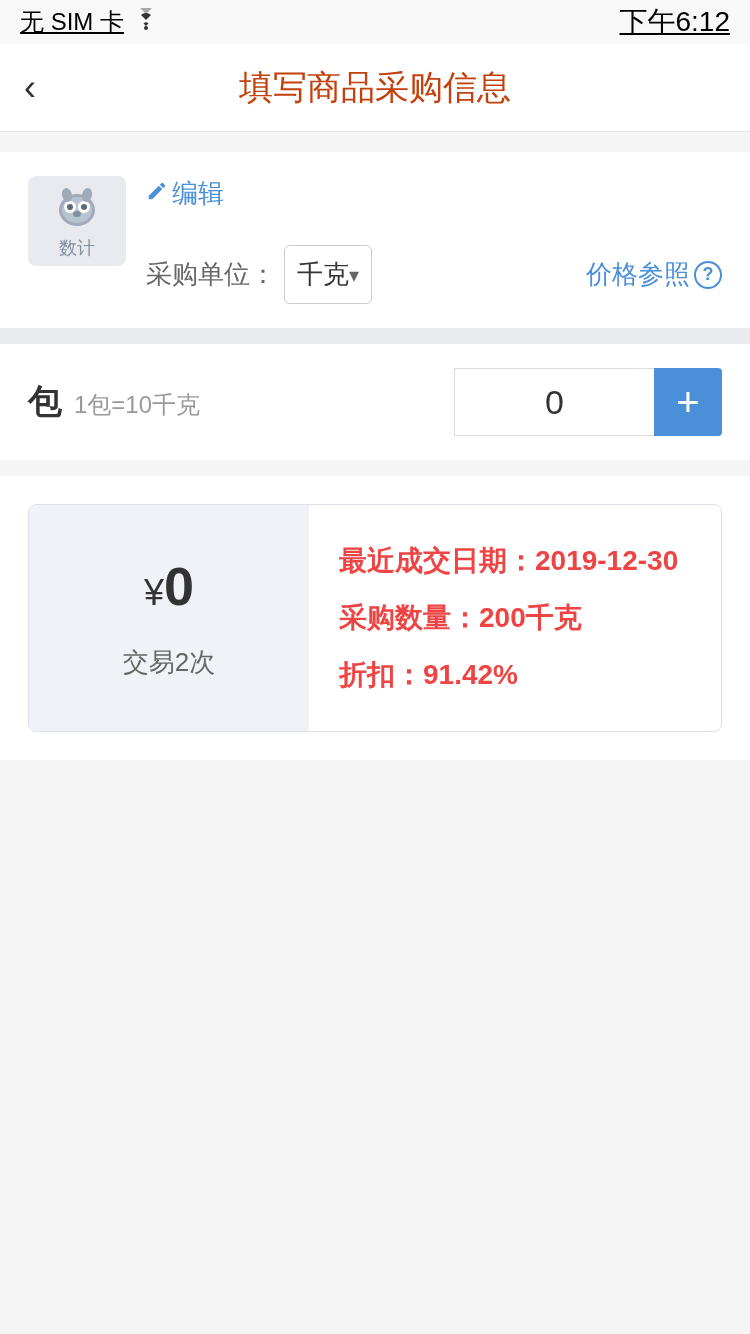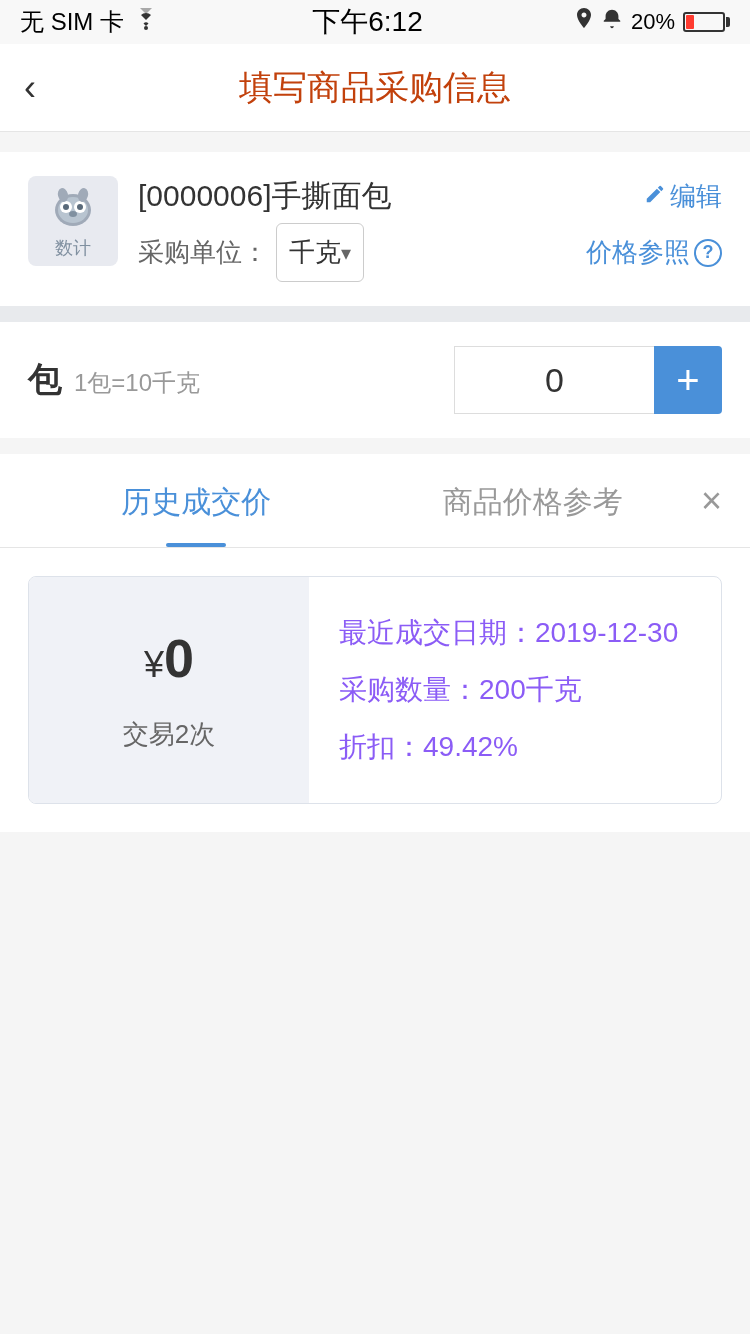--- a/index.html
+++ b/index.html
@@ -16,20 +16,21 @@
     .status-bar {
       width: 750px;
       height: 44px;
       background: #f8f8f8;
       display: flex;
       align-items: center;
       justify-content: space-between;
       padding: 0 20px;
       font-size: 26px;
       font-weight: 500;
+      text-decoration: underline;
     }
     .status-left {
       display: flex;
       align-items: center;
       gap: 8px;
       font-size: 24px;
     }
     .status-center {
       font-size: 28px;
       font-weight: 500;
@@ -96,21 +97,21 @@
     
     .product-card {
       background: #fff;
       margin: 20px 0 0 0;
       padding: 24px 28px;
       display: flex;
       align-items: flex-start;
       gap: 20px;
     }
     .product-thumbnail {
-      width: 90px;
+      width: 98px;
       height: 90px;
       background: #e8eaf0;
       border-radius: 8px;
       display: flex;
       align-items: center;
       justify-content: center;
       flex-shrink: 0;
       overflow: hidden;
     }
     .owl-text {
@@ -139,21 +140,21 @@
       font-size: 26px;
       cursor: pointer;
     }
     .edit-icon-wrap {
       font-size: 24px;
     }
     .unit-row {
       display: flex;
       align-items: center;
       justify-content: space-between;
-      margin-top: 6px;
+      margin-top: 34px;
       text-align: right;
     }
     .unit-label {
       font-size: 26px;
       color: #666;
     }
     .unit-select {
       display: inline-flex;
       align-items: center;
       border: 1px solid #ccc;
@@ -326,59 +327,41 @@
     .price-right {
       flex: 1;
       padding: 36px 30px;
       display: flex;
       flex-direction: column;
       gap: 18px;
       justify-content: center;
     }
     .price-detail-row {
       font-size: 28px;
-      color: #8b5cf6;
+      color: #ef4444;
       line-height: 1.4;
+      font-weight: bold;
     }
   </style>
 </head>
 <body>
 
 <div class="status-bar">
   <div class="status-left">
     <span>无 SIM 卡</span>
     <span>
       <svg width="28" height="22" viewBox="0 0 28 22" fill="none">
         <path d="M14 18l2.5-2.5a3.5 3.5 0 00-5 0L14 18z" fill="#333"></path>
         <path d="M14 12l5-5a7 7 0 00-10 0l5 5z" fill="#333"></path>
         <path d="M14 6l7.5-7.5A12 12 0 006.5-1.5L14 6z" fill="#333" opacity="0.4"></path>
         <circle cx="14" cy="20" r="2" fill="#333"></circle>
       </svg>
     </span>
   </div>
   <div class="status-center">下午6:12</div>
-  <div class="status-right">
-    <span>
-      <svg width="18" height="22" viewBox="0 0 18 22" fill="#333">
-        <path d="M9 0C5.13 0 2 3.13 2 7c0 5.25 7 13 7 13s7-7.75 7-13c0-3.87-3.13-7-7-7zm0 9.5C7.62 9.5 6.5 8.38 6.5 7S7.62 4.5 9 4.5 11.5 5.62 11.5 7 10.38 9.5 9 9.5z"></path>
-      </svg>
-    </span>
-    <span>
-      <svg width="22" height="22" viewBox="0 0 24 24" fill="#333">
-        <path d="M12 2C8.13 2 5 5.13 5 9v3l-2 2v1h18v-1l-2-2V9c0-3.87-3.13-7-7-7zm0 20c1.1 0 2-.9 2-2h-4c0 1.1.9 2 2 2z"></path>
-      </svg>
-    </span>
-    <span>20%</span>
-    <span class="battery">
-      <span class="battery-body">
-          <span class="battery-fill"></span>
-        </span>
-      <span class="battery-tip"></span>
-    </span>
-  </div>
 </div>
 
 <div class="nav-bar">
   <span class="nav-back">‹</span>
   <span class="nav-title">填写商品采购信息</span>
 </div>
 
 <div class="product-card">
   <div class="product-thumbnail">
     <div style="display:flex;flex-direction:column;align-items:center;">
@@ -393,23 +376,20 @@
         <ellipse cx="25" cy="32" rx="4" ry="3" fill="#8090a0"></ellipse>
 
         <ellipse cx="15" cy="13" rx="5" ry="7" fill="#a0aab8" transform="rotate(-15 15 13)"></ellipse>
         <ellipse cx="35" cy="13" rx="5" ry="7" fill="#a0aab8" transform="rotate(15 35 13)"></ellipse>
       </svg>
       <span class="owl-text">数计</span>
     </div>
   </div>
   <div class="product-details">
     <div class="product-name-row">
-      <span class="product-name">
-        <span>[0000006]</span><span>手撕面包</span>
-      </span>
       <span class="edit-btn">
         <span class="edit-icon-wrap">
           <svg width="22" height="22" viewBox="0 0 24 24" fill="#4a90d9">
             <path d="M3 17.25V21h3.75L17.81 9.94l-3.75-3.75L3 17.25zm17.71-10.21a1 1 0 000-1.41l-2.34-2.34a1 1 0 00-1.41 0l-1.83 1.83 3.75 3.75 1.83-1.83z"></path>
           </svg>
         </span>
         <span>编辑</span>
       </span>
     </div>
     <div class="unit-row">
@@ -435,45 +415,35 @@
     <span class="qty-unit">包</span>
     <span class="qty-conversion">1包=10千克</span>
   </div>
   <div class="qty-input-wrap">
     <input class="qty-input" type="text" value="0" style="">
     <div class="qty-plus">+</div>
   </div>
 </div>
 
 <div class="tabs-panel">
-  <div class="tabs-header">
-    <div class="tab-item active">
-      <span>历史成交价</span>
-      <div class="tab-underline"></div>
-    </div>
-    <div class="tab-item">
-      <span>商品价格参考</span>
-    </div>
-    <div class="close-tab-btn">×</div>
-  </div>
 
   <div class="history-content">
     <div class="price-card">
       <div class="price-left">
         <div class="price-amount">
           <span class="price-currency">¥</span><span>0</span>
         </div>
         <div class="price-trades">交易2次</div>
       </div>
       <div class="price-right">
         <div class="price-detail-row">
           <span>最近成交日期：</span><span>2019-12-30</span>
         </div>
         <div class="price-detail-row">
           <span>采购数量：</span><span>200千克</span>
         </div>
         <div class="price-detail-row">
-          <span>折扣：</span><span>49.42%</span>
+          <span>折扣：</span><span>91.42%</span>
         </div>
       </div>
     </div>
   </div>
 </div>
 
 </body></html>

